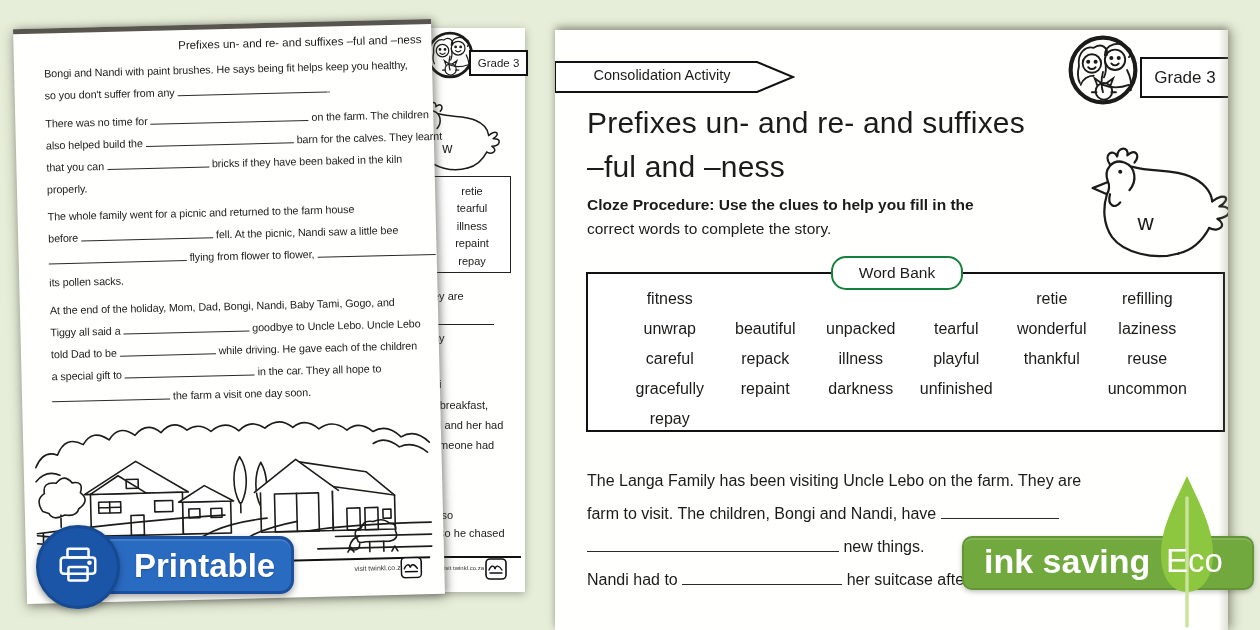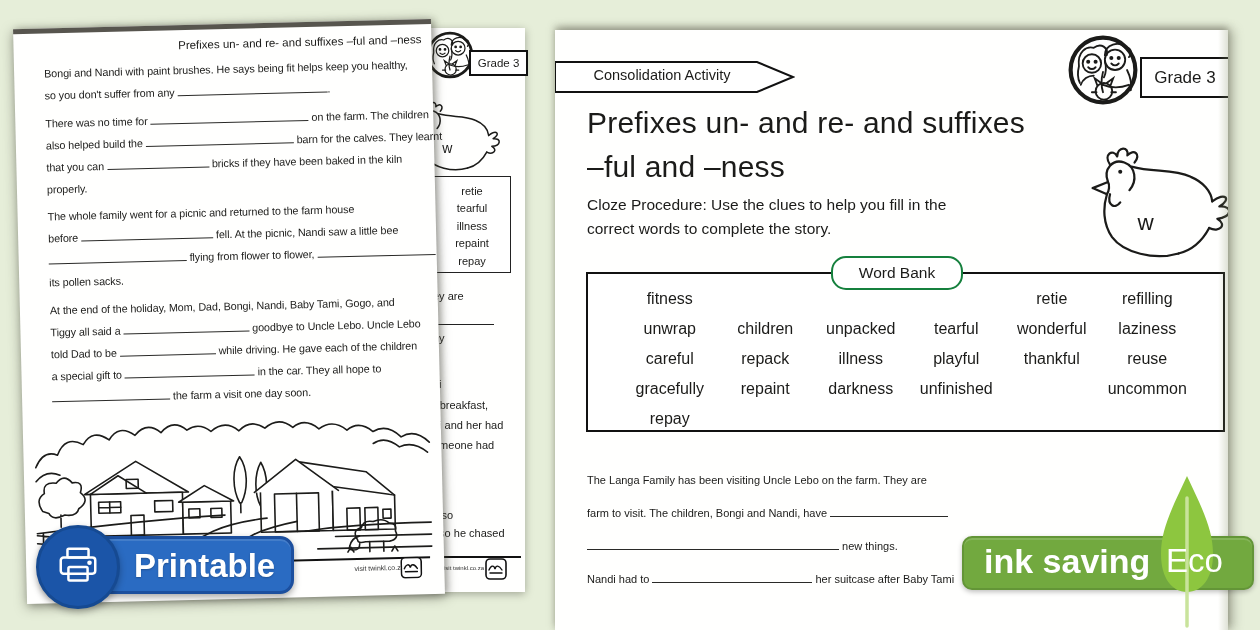--- a/index.html
+++ b/index.html
@@ -45,30 +45,30 @@
   .banner{position:absolute;left:0;top:31px;width:240px;height:36px;}
   .banner svg{position:absolute;left:0;top:0;}
   .banner span{position:absolute;left:14px;top:6px;width:186px;text-align:center;font-size:14.5px;white-space:nowrap;}
   .r-family{position:absolute;left:511px;top:3px;width:74px;height:74px;}
   .r-grade{position:absolute;left:585px;top:27px;width:86px;height:37px;border:2.5px solid #111;
            display:flex;align-items:center;justify-content:center;font-size:17px;background:#fff;}
   .r-title{position:absolute;left:32px;margin:0;font-size:30px;font-weight:normal;letter-spacing:.2px;white-space:nowrap;}
   .r-title1{top:76px;}
   .r-title2{top:120px;}
   .r-instr{position:absolute;left:32px;margin:0;font-size:15.5px;white-space:nowrap;}
-  .r-instr1{top:166px;}
+  .r-instr1{top:166px;font-weight:bold;}
   .r-instr2{top:190px;}
   .r-chicken{position:absolute;left:521px;top:108px;width:158px;height:138px;}
   .wordbank{position:absolute;left:31px;top:242px;width:639px;height:160px;border:2px solid #111;
             box-sizing:border-box;background:#fff;}
   .wb-tab{position:absolute;left:243px;top:-18px;width:128px;height:30px;border:2px solid #15803d;border-radius:15px;
           background:#fff;display:flex;align-items:center;justify-content:center;font-size:15.5px;}
   #wb-grid{display:grid;grid-template-columns:repeat(6,1fr);padding:16px 28px 0 34px;row-gap:12px;}
   .wb-cell{text-align:center;font-size:16px;white-space:nowrap;}
-  #story{position:absolute;left:32px;top:434px;font-size:11px;}
+  #story{position:absolute;left:32px;top:434px;font-size:16px;}
   #story .tline{line-height:33px;white-space:nowrap;}
   #story .tline:nth-child(5){margin-top:2px;}
   #story .blank{border-bottom:1.6px solid #2a2a28;height:15px;}
 
   
   .badge-printable{position:absolute;left:28px;top:524px;width:272px;height:110px;z-index:30;}
   .pb-pill{position:absolute;left:14px;top:12px;width:252px;height:58px;background:#2a6bc2;
            border:3px solid #1c4f9e;border-radius:14px;box-sizing:border-box;
            box-shadow:0 3px 7px rgba(0,0,0,.35), inset 0 2px 0 rgba(255,255,255,.12);}
   .pb-circle{position:absolute;left:8px;top:1px;width:84px;height:84px;border-radius:50%;
@@ -271,21 +271,21 @@
     <div class="wordbank">
       <div class="wb-tab">Word Bank</div>
       <div id="wb-grid">
           <div class="wb-cell">fitness</div>
           <div class="wb-cell"></div>
           <div class="wb-cell"></div>
           <div class="wb-cell"></div>
           <div class="wb-cell">retie</div>
           <div class="wb-cell">refilling</div>
           <div class="wb-cell">unwrap</div>
-          <div class="wb-cell">children</div>
+          <div class="wb-cell">beautiful</div>
           <div class="wb-cell">unpacked</div>
           <div class="wb-cell">tearful</div>
           <div class="wb-cell">wonderful</div>
           <div class="wb-cell">laziness</div>
           <div class="wb-cell">careful</div>
           <div class="wb-cell">repack</div>
           <div class="wb-cell">illness</div>
           <div class="wb-cell">playful</div>
           <div class="wb-cell">thankful</div>
           <div class="wb-cell">reuse</div>

